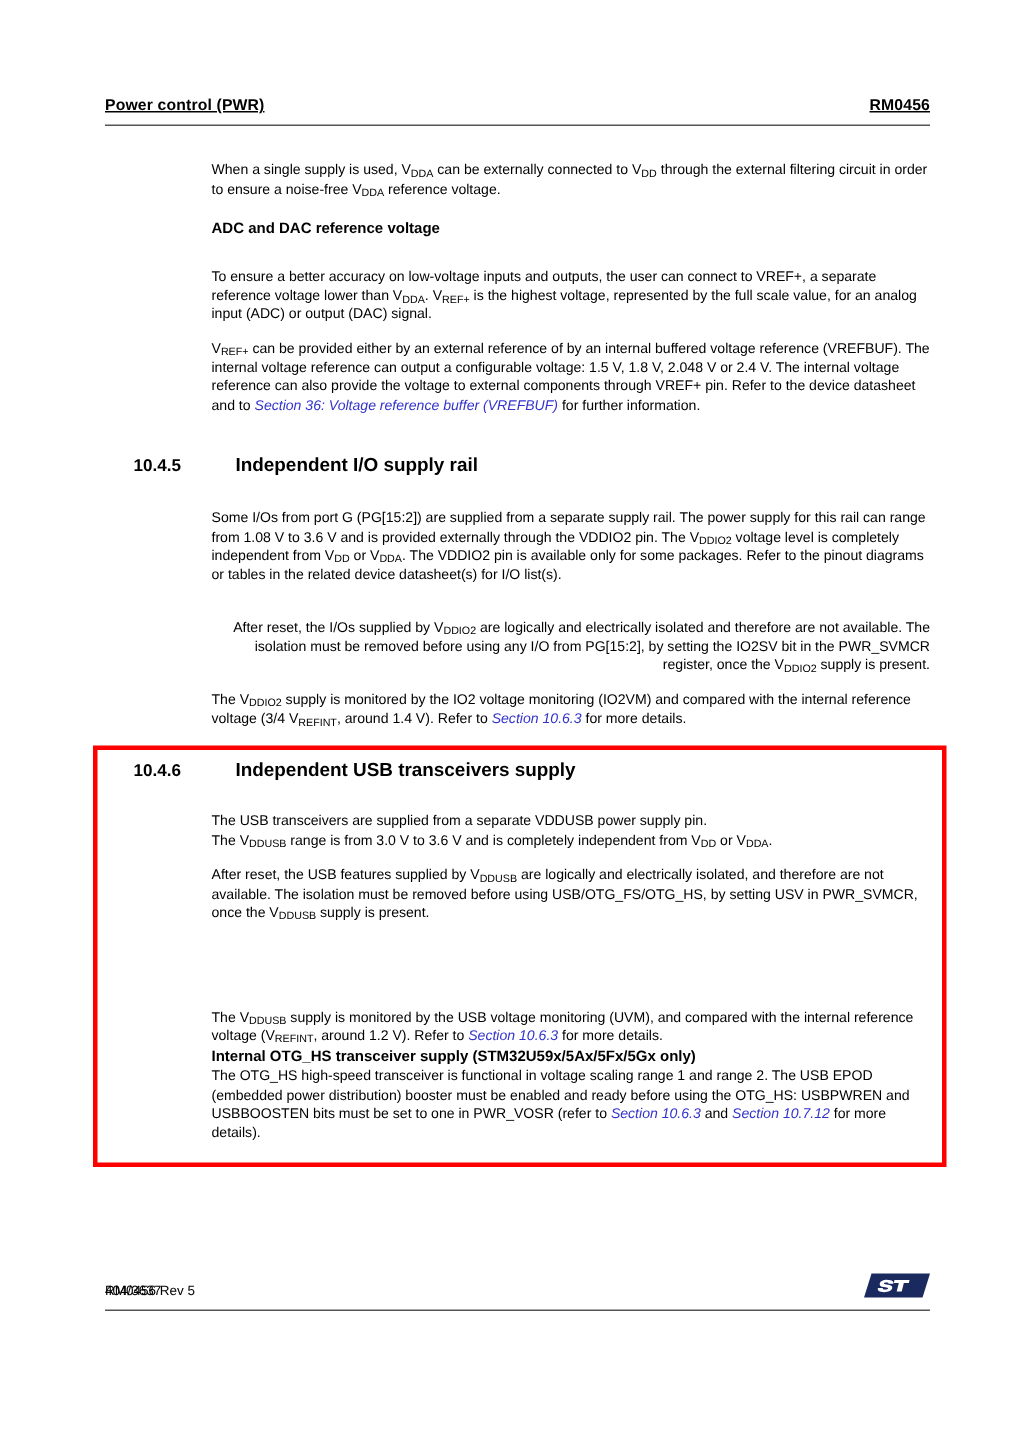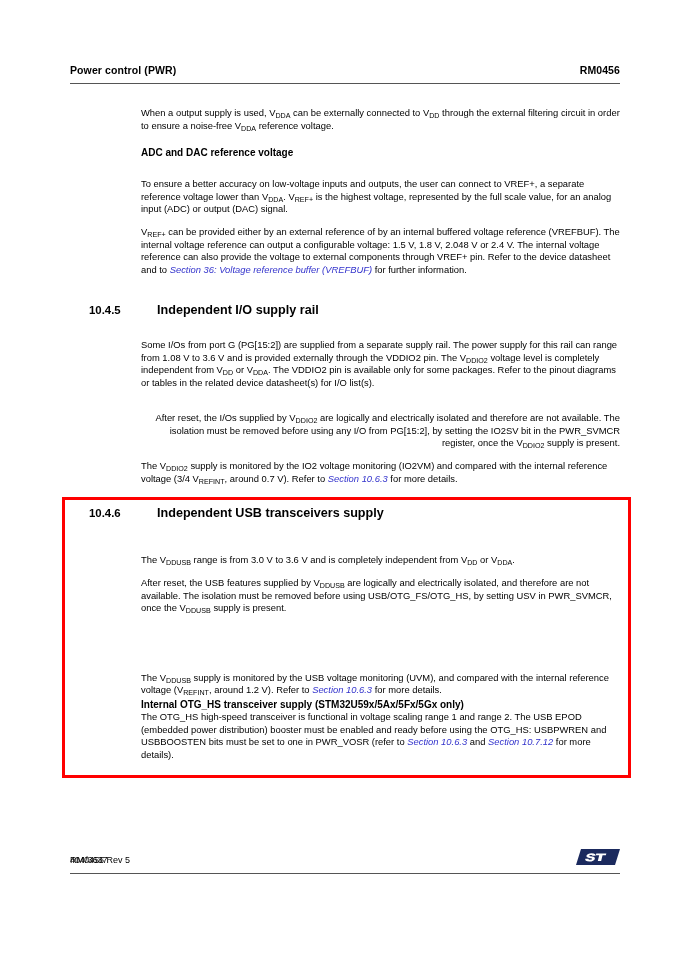--- a/index.html
+++ b/index.html
@@ -24,20 +24,21 @@
     position: absolute;
     left: 70px;
     top: 64px;
     width: 550px;
     display: flex;
     justify-content: space-between;
     align-items: baseline;
     font-size: 10.5px;
     font-weight: bold;
     letter-spacing: 0.1px;
+    text-decoration: underline;
   }
   .header-rule {
     position: absolute;
     left: 70px;
     top: 83px;
     width: 550px;
     height: 1px;
     background: #555555;
   }
 
@@ -153,39 +154,39 @@
 <div id="page">
 
   <div class="page-header">
     <span>Power control (PWR)</span>
     <span>RM0456</span>
   </div>
   <div class="header-rule"></div>
 
   <div class="content">
 
-    <p class="para" style="top:98px;"><span>When a output supply is used, V</span><sub>DDA</sub><span> can be externally connected to V</span><sub>DD</sub><span> through the external filtering circuit in order to ensure a noise-free V</span><sub>DDA</sub><span> reference voltage.</span></p>
+    <p class="para" style="top:98px;"><span>When a single supply is used, V</span><sub>DDA</sub><span> can be externally connected to V</span><sub>DD</sub><span> through the external filtering circuit in order to ensure a noise-free V</span><sub>DDA</sub><span> reference voltage.</span></p>
 
     <div class="subhead" style="top:146px;">ADC and DAC reference voltage</div>
 
     <p class="para" style="top:169px;"><span>To ensure a better accuracy on low-voltage inputs and outputs, the user can connect to VREF+, a separate reference voltage lower than V</span><sub>DDA</sub><span>. V</span><sub>REF+</sub><span> is the highest voltage, represented by the full scale value, for an analog input (ADC) or output (DAC) signal.</span></p>
 
     <p class="para" style="top:217px;"><span>V</span><sub>REF+</sub><span> can be provided either by an external reference of by an internal buffered voltage reference (VREFBUF). The internal voltage reference can output a configurable voltage: 1.5 V, 1.8 V, 2.048 V or 2.4 V. The internal voltage reference can also provide the voltage to external components through VREF+ pin. Refer to the device datasheet and to </span><a class="lnk" href="#">Section 36: Voltage reference buffer (VREFBUF)</a><span> for further information.</span></p>
 
     <div class="section-head" style="top:302px;"><span class="num">10.4.5</span><span class="title">Independent I/O supply rail</span></div>
 
     <p class="para" style="top:330px;"><span>Some I/Os from port G (PG[15:2]) are supplied from a separate supply rail. The power supply for this rail can range from 1.08 V to 3.6 V and is provided externally through the VDDIO2 pin. The V</span><sub>DDIO2</sub><span> voltage level is completely independent from V</span><sub>DD</sub><span> or V</span><sub>DDA</sub><span>. The VDDIO2 pin is available only for some packages. Refer to the pinout diagrams or tables in the related device datasheet(s) for I/O list(s).</span></p>
 
     <p class="para" style="top:403px;text-align:right;"><span>After reset, the I/Os supplied by V</span><sub>DDIO2</sub><span> are logically and electrically isolated and therefore are not available. The isolation must be removed before using any I/O from PG[15:2], by setting the IO2SV bit in the PWR_SVMCR register, once the V</span><sub>DDIO2</sub><span> supply is present.</span></p>
 
-    <p class="para" style="top:451px;"><span>The V</span><sub>DDIO2</sub><span> supply is monitored by the IO2 voltage monitoring (IO2VM) and compared with the internal reference voltage (3/4 V</span><sub>REFINT</sub><span>, around 0.7 V). Refer to </span><a class="lnk" href="#">Section 10.6.3</a><span> for more details.</span></p>
+    <p class="para" style="top:451px;"><span>The V</span><sub>DDIO2</sub><span> supply is monitored by the IO2 voltage monitoring (IO2VM) and compared with the internal reference voltage (3/4 V</span><sub>REFINT</sub><span>, around 1.4 V). Refer to </span><a class="lnk" href="#">Section 10.6.3</a><span> for more details.</span></p>
 
     <div class="section-head" style="top:505px;"><span class="num">10.4.6</span><span class="title">Independent USB transceivers supply</span></div>
 
-    <p class="para" style="top:532px;"><br><span>The V</span><sub>DDUSB</sub><span> range is from 3.0 V to 3.6 V and is completely independent from V</span><sub>DD</sub><span> or V</span><sub>DDA</sub><span>.</span></p>
+    <p class="para" style="top:532px;"><span>The USB transceivers are supplied from a separate VDDUSB power supply pin.</span><br><span>The V</span><sub>DDUSB</sub><span> range is from 3.0 V to 3.6 V and is completely independent from V</span><sub>DD</sub><span> or V</span><sub>DDA</sub><span>.</span></p>
 
     <p class="para" style="top:568px;"><span>After reset, the USB features supplied by V</span><sub>DDUSB</sub><span> are logically and electrically isolated, and therefore are not available. The isolation must be removed before using USB/OTG_FS/OTG_HS, by setting USV in PWR_SVMCR, once the V</span><sub>DDUSB</sub><span> supply is present.</span></p>
 
     <p class="para" style="top:628px;margin-top:44px;"><span>The V</span><sub>DDUSB</sub><span> supply is monitored by the USB voltage monitoring (UVM), and compared with the internal reference voltage (V</span><sub>REFINT</sub><span>, around 1.2 V). Refer to </span><a class="lnk" href="#">Section 10.6.3</a><span> for more details.</span></p>
 
     <div class="subhead" style="top:698px;">Internal OTG_HS transceiver supply (STM32U59x/5Ax/5Fx/5Gx only)</div>
 
     <p class="para" style="top:702px;"><span>The OTG_HS high-speed transceiver is functional in voltage scaling range 1 and range 2. The USB EPOD (embedded power distribution) booster must be enabled and ready before using the OTG_HS: USBPWREN and USBBOOSTEN bits must be set to one in PWR_VOSR (refer to </span><a class="lnk" href="#">Section 10.6.3</a><span> and </span><a class="lnk" href="#">Section 10.7.12</a><span> for more details).</span></p>
 
   </div>

